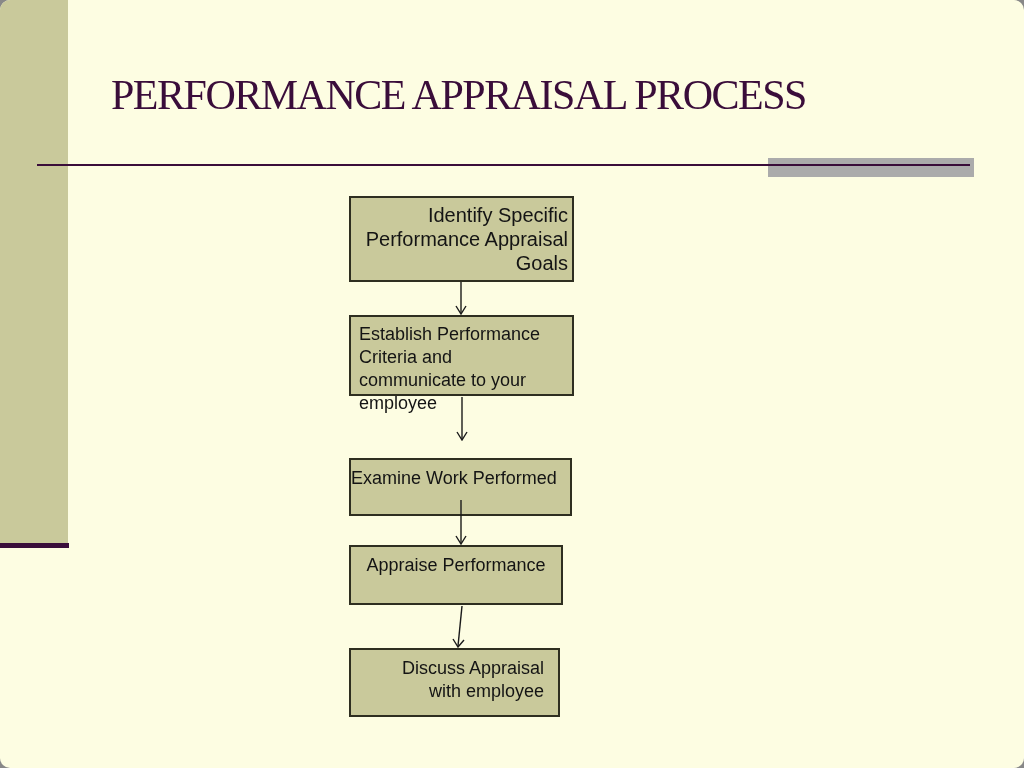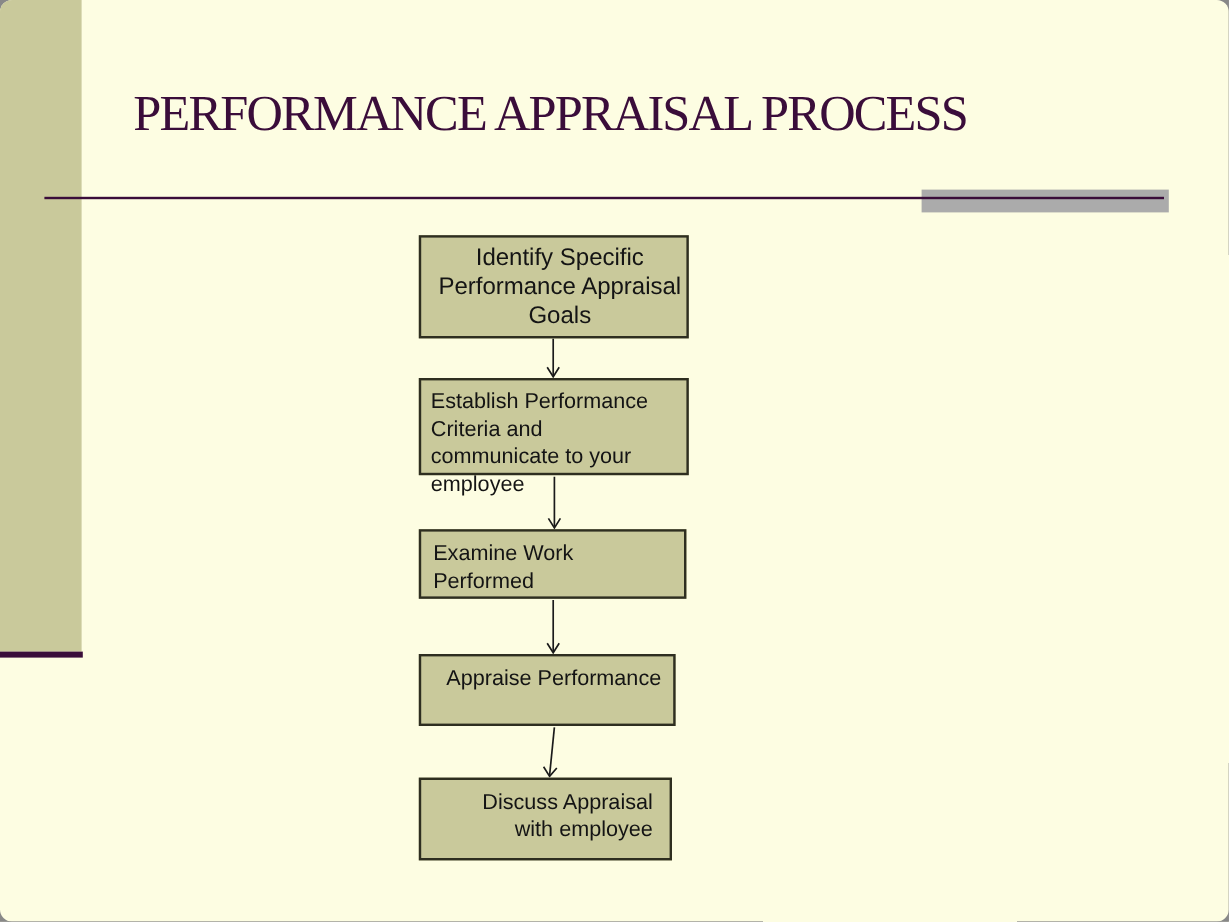--- a/index.html
+++ b/index.html
@@ -64,39 +64,39 @@
     border: 2px solid #2E2E20;
     color: #141414;
     font-size: 18px;
     line-height: 1.28;
   }
   .box-1 {
     left: 349px; top: 196px;
     width: 225px; height: 86px;
     font-size: 20px;
     line-height: 1.2;
-    text-align: center;
+    text-align: right;
     padding: 5px 4px 0 14px;
   }
   .box-2 {
     left: 349px; top: 315px;
     width: 225px; height: 81px;
     text-align: left;
     padding: 6px 8px 0 8px;
   }
   .box-3 {
-    left: 349px; top: 441px;
+    left: 349px; top: 458px;
     width: 223px; height: 58px;
     text-align: left;
-    padding: 7px 10px 0 10px;
+    padding: 7px 10px 0 0;
   }
   .box-4 {
     left: 349px; top: 545px;
     width: 214px; height: 60px;
-    text-align: right;
+    text-align: center;
     padding: 7px 10px 0 10px;
   }
   .box-5 {
     left: 349px; top: 648px;
     width: 211px; height: 69px;
     text-align: right;
     padding: 7px 14px 0 14px;
   }
   
   .flow-arrow {

